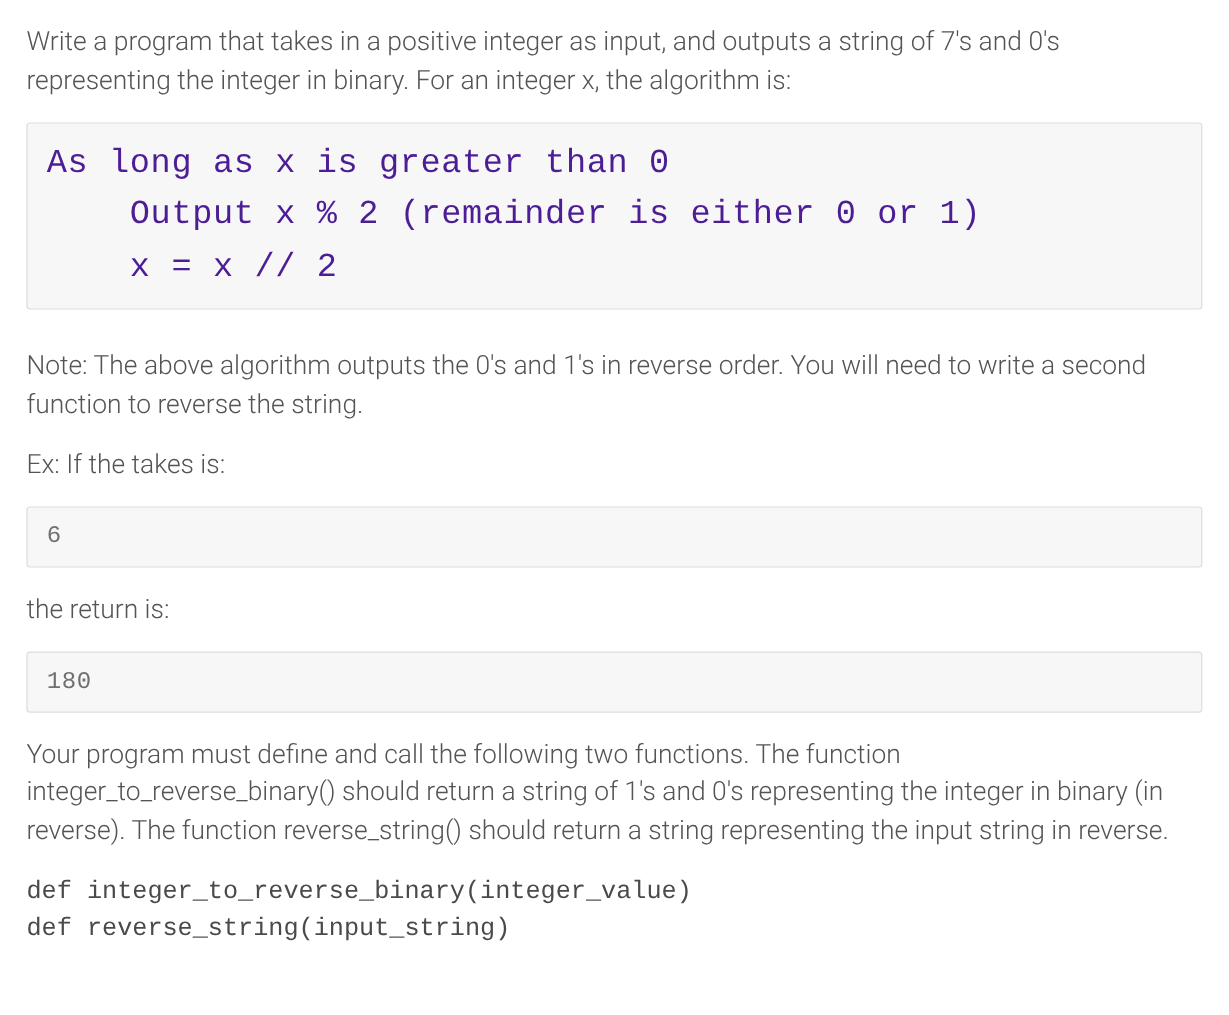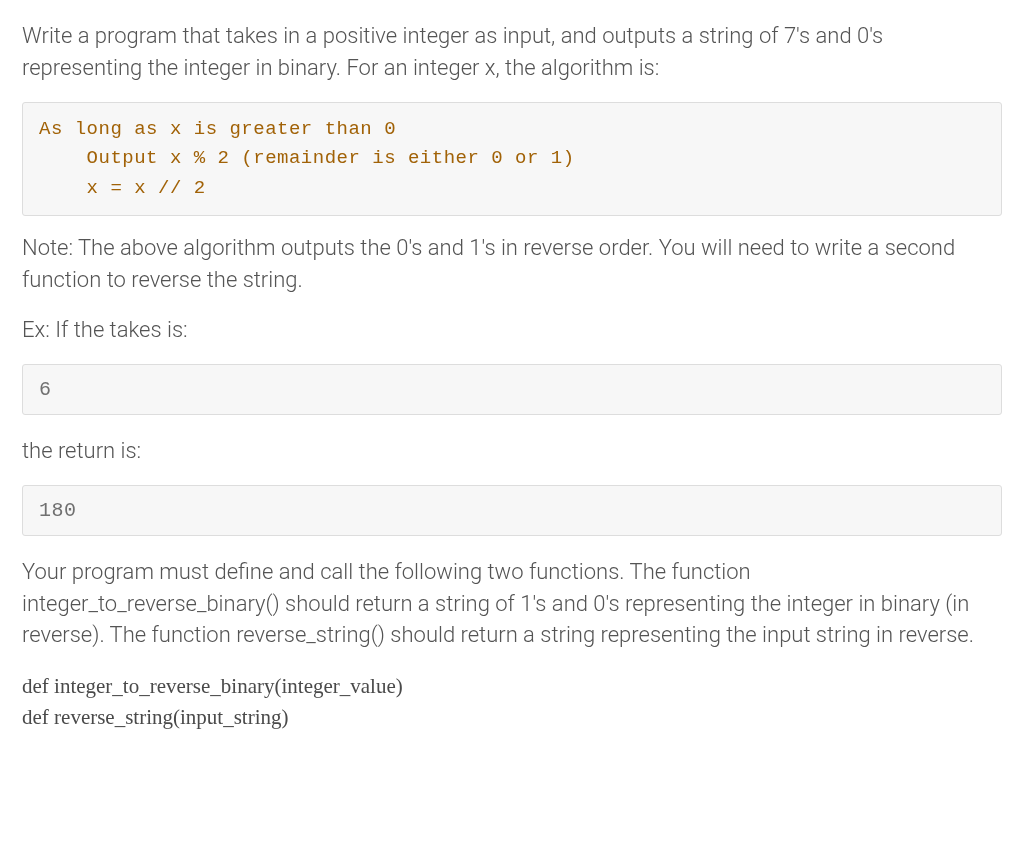--- a/index.html
+++ b/index.html
@@ -20,43 +20,43 @@
   .prose {
     color: #545454;
     margin-bottom: 18px;
   }
   .codeblock {
     background: #f7f7f7;
     border: 1px solid #dddddd;
     border-radius: 3px;
     padding: 12px 16px;
     font-family: "Courier New", Courier, monospace;
-    font-size: 19px;
-    color: #a16207;
+    font-size: 28px;
+    color: #4c1d95;
     white-space: pre;
-    margin-bottom: 16px;
+    margin-bottom: 32px;
     line-height: 1.55;
     letter-spacing: 0.5px;
     font-weight: 300;
   }
   .codeblock-small {
     background: #f7f7f7;
     border: 1px solid #dddddd;
     border-radius: 3px;
     padding: 10px 16px;
     font-family: "Courier New", Courier, monospace;
     font-size: 20px;
     color: #707070;
     white-space: pre;
     margin-bottom: 20px;
     letter-spacing: 0.5px;
     font-weight: 300;
   }
   .mono-inline {
-    font-family: Liberation Serif, serif;
+    font-family: Liberation Mono, monospace;
     font-size: 21px;
     color: #4a4a4a;
     white-space: pre;
     font-weight: 500;
     line-height: 1.45;
   }
 </style>
 </head>
 <body>
 

